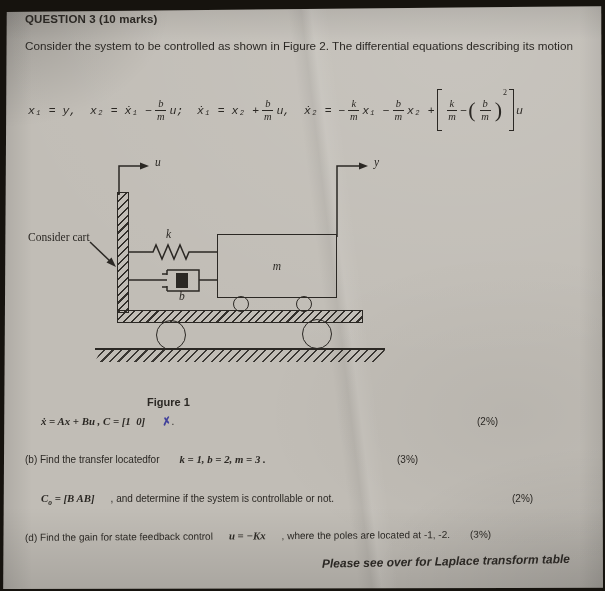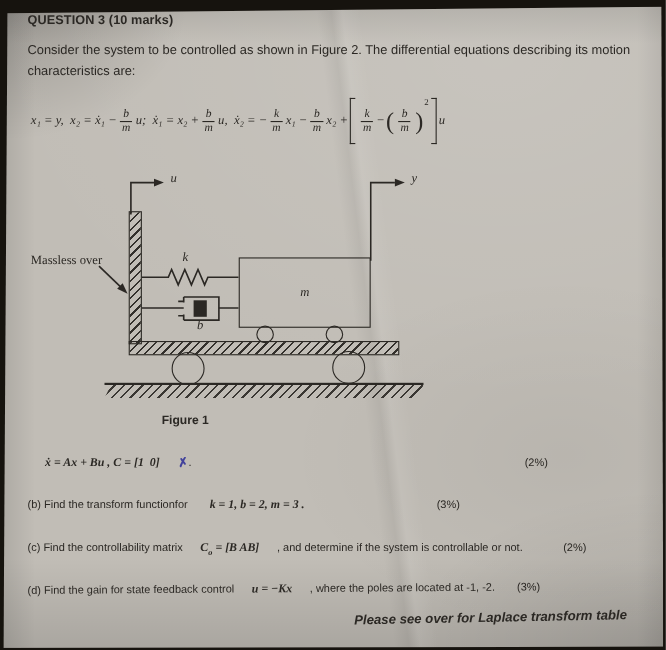--- a/index.html
+++ b/index.html
@@ -23,21 +23,21 @@
   }
   .content{position:absolute;left:0;top:0;width:605px;height:535px;color:#2b2824;}
   .abs{position:absolute;}
   .sans{font-family:"Liberation Sans",sans-serif;}
   .hdr{font-size:11.5px;font-weight:700;letter-spacing:0.1px;}
   .body-text{font-size:11.7px;line-height:19px;}
   .caption{font-size:11px;font-weight:700;}
   
   .eq{left:28px;top:84px;height:52px;display:flex;align-items:center;
       font-family:"Liberation Serif",serif;font-style:italic;font-size:11.5px;}
-  .eq .mseg{white-space:pre;}
+  .eq .mseg{white-space:pre;font-family:Liberation Mono, monospace;}
   .frac{display:inline-flex;flex-direction:column;align-items:center;margin:0 3px;font-size:10.5px;line-height:1.1;}
   .frac .num{border-bottom:1px solid #2b2824;padding:0 3px;}
   .lbrack,.rbrack{width:5px;height:42px;border:1.5px solid #2b2824;margin:0 2px;}
   .lbrack{border-right:none;}
   .rbrack{border-left:none;}
   .paren{font-style:normal;font-size:22px;font-weight:400;line-height:1;margin:0 1px;}
   .sq{font-size:8px;align-self:flex-start;margin-top:4px;font-style:normal;}
   
   .hatch{background-image:repeating-linear-gradient(135deg,rgba(43,40,36,0.95) 0 1.5px,rgba(0,0,0,0) 1.5px 5.5px);border:1.4px solid #2b2824;}
   .wheel{border:1.5px solid #2b2824;border-radius:50%;}
@@ -61,21 +61,20 @@
 <body>
 
 <div class="paper"></div>
 
 <div class="content">
 
   <div class="abs sans hdr" style="left:25px;top:13px;">QUESTION 3 (10 marks)</div>
 
   <div class="abs sans body-text" style="left:25px;top:36px;width:565px;">
     <div>Consider the system to be controlled as shown in Figure 2. The differential equations describing its motion</div>
-    <div>characteristics are:</div>
   </div>
 
   <div class="abs eq">
     <span class="mseg">x₁ = y,  x₂ = ẋ₁ −</span>
     <span class="frac">
         <span class="num">b</span>
         <span class="den">m</span>
       </span>
     <span class="mseg">u;  ẋ₁ = x₂ +</span>
     <span class="frac">
@@ -119,21 +118,21 @@
     <div class="abs figlabel" style="left:155px;top:156px;">u</div>
 
     <svg class="abs" style="left:336px;top:160px;" width="36" height="78" viewBox="0 0 36 78">
       <polyline class="stroke" points="1,77 1,6 23,6"></polyline>
       <polygon class="fill" points="23,2.5 23,9.5 32,6"></polygon>
     </svg>
     <div class="abs figlabel" style="left:374px;top:156px;">y</div>
 
     <div class="abs hatch" style="left:117px;top:192px;width:12px;height:121px;"></div>
 
-    <div class="abs cartlabel" style="left:28px;top:231px;">Massless over</div>
+    <div class="abs cartlabel" style="left:28px;top:231px;">Consider cart</div>
     <svg class="abs" style="left:88px;top:239px;" width="32" height="32" viewBox="0 0 32 32">
       <line class="stroke" x1="2" y1="3" x2="24" y2="24"></line>
       <polygon class="fill" points="28,28 23.5,18.5 18.5,23.5"></polygon>
     </svg>
 
     <div class="abs figlabel" style="left:166px;top:228px;">k</div>
     <svg class="abs" style="left:129px;top:243px;" width="88" height="18" viewBox="0 0 88 18">
       <polyline class="stroke" points="0,9 24,9 27,2 33,16 39,2 45,16 51,2 57,16 60,9 88,9"></polyline>
     </svg>
 
@@ -155,38 +154,37 @@
 
     <div class="abs hatch" style="left:117px;top:310px;width:246px;height:13px;"></div>
 
     <div class="abs wheel" style="left:156px;top:320px;width:30px;height:30px;"></div>
     <div class="abs wheel" style="left:302px;top:319px;width:30px;height:30px;"></div>
 
     <div class="abs line" style="left:95px;top:348px;width:290px;height:2px;"></div>
     <div class="abs" style="left:95px;top:350px;width:290px;height:12px;background-image:repeating-linear-gradient(135deg,rgba(43,40,36,0.9) 0 1.5px,rgba(0,0,0,0) 1.5px 6px);clip-path:polygon(2% 0,100% 0,98% 100%,0 100%);"></div>
   </div>
 
-  <div class="abs sans caption" style="left:147px;top:376px;">Figure 1</div>
+  <div class="abs sans caption" style="left:147px;top:396px;">Figure 1</div>
 
   <div class="abs sans pline" style="top:414px;">
     <span class="math">ẋ = Ax + Bu , C = [1  0]</span>
     <span class="ink">✗</span>
     <span>.</span>
     <span class="mark" style="left:452px;">(2%)</span>
   </div>
 
   <div class="abs sans pline" style="top:452px;">
-    <span>(b) Find the transform function</span>
+    <span>(b) Find the transfer located</span>
     <span>for</span>
     <span class="vals">k = 1, b = 2, m = 3 .</span>
     <span class="mark" style="left:372px;">(3%)</span>
   </div>
 
   <div class="abs sans pline" style="top:491px;">
-    <span>(c) Find the controllability matrix</span>
     <span class="math"><span>C</span><sub>o</sub><span> = [B AB]</span></span>
     <span>, and determine if the system is controllable or not.</span>
     <span class="mark" style="left:487px;">(2%)</span>
   </div>
 
   <div class="abs sans pline" style="top:528px;transform:rotate(-0.4deg);">
     <span>(d) Find the gain for state feedback control</span>
     <span class="math">u = −Kx</span>
     <span>, where the poles are located at -1, -2.</span>
     <span class="mark" style="left:445px;">(3%)</span>

